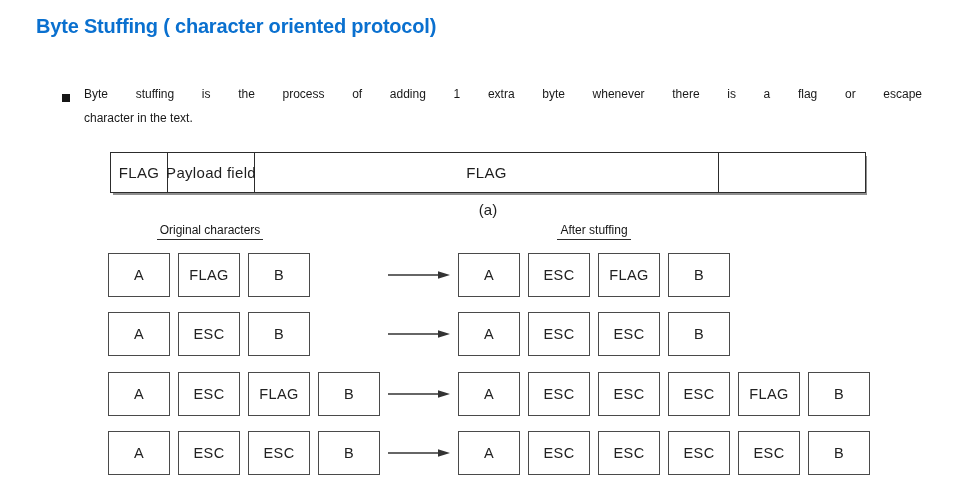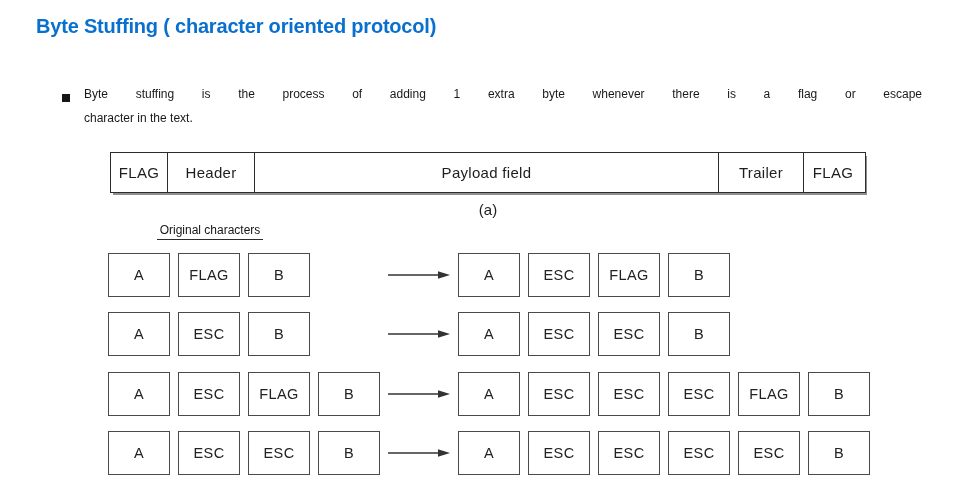--- a/index.html
+++ b/index.html
@@ -156,31 +156,32 @@
   <div class="slide-title">Byte Stuffing ( character oriented protocol)</div>
 
   <span class="bullet-square"></span>
   <div class="bullet-text">
     <span class="bullet-line-justify">Byte stuffing is the process of adding 1 extra byte whenever there is a flag or escape</span>
     <span class="bullet-line">character in the text.</span>
   </div>
 
   <div class="frame">
       <div class="frame-cell">FLAG</div>
-      <div class="frame-cell">Header</div>
       <div class="frame-cell">Payload field</div>
-      <div class="frame-cell">Trailer</div>
       <div class="frame-cell">FLAG</div>
     </div>
 
   <div class="frame-caption">(a)</div>
 
   <div class="col-label left">
     <span class="underlined">Original characters</span>
   </div>
+  <div class="col-label right">
+    <span class="underlined">After stuffing</span>
+  </div>
 
   <div id="stuffing-rows">
       <div class="stuff-row">
         <div class="group original">
           <div class="char-box">A</div>
           <div class="char-box">FLAG</div>
           <div class="char-box">B</div>
         </div>
         <svg class="arrow" width="62" height="14" viewBox="0 0 62 14">
           <line x1="0" y1="7" x2="50" y2="7" stroke="#333333" stroke-width="1.6"></line>

